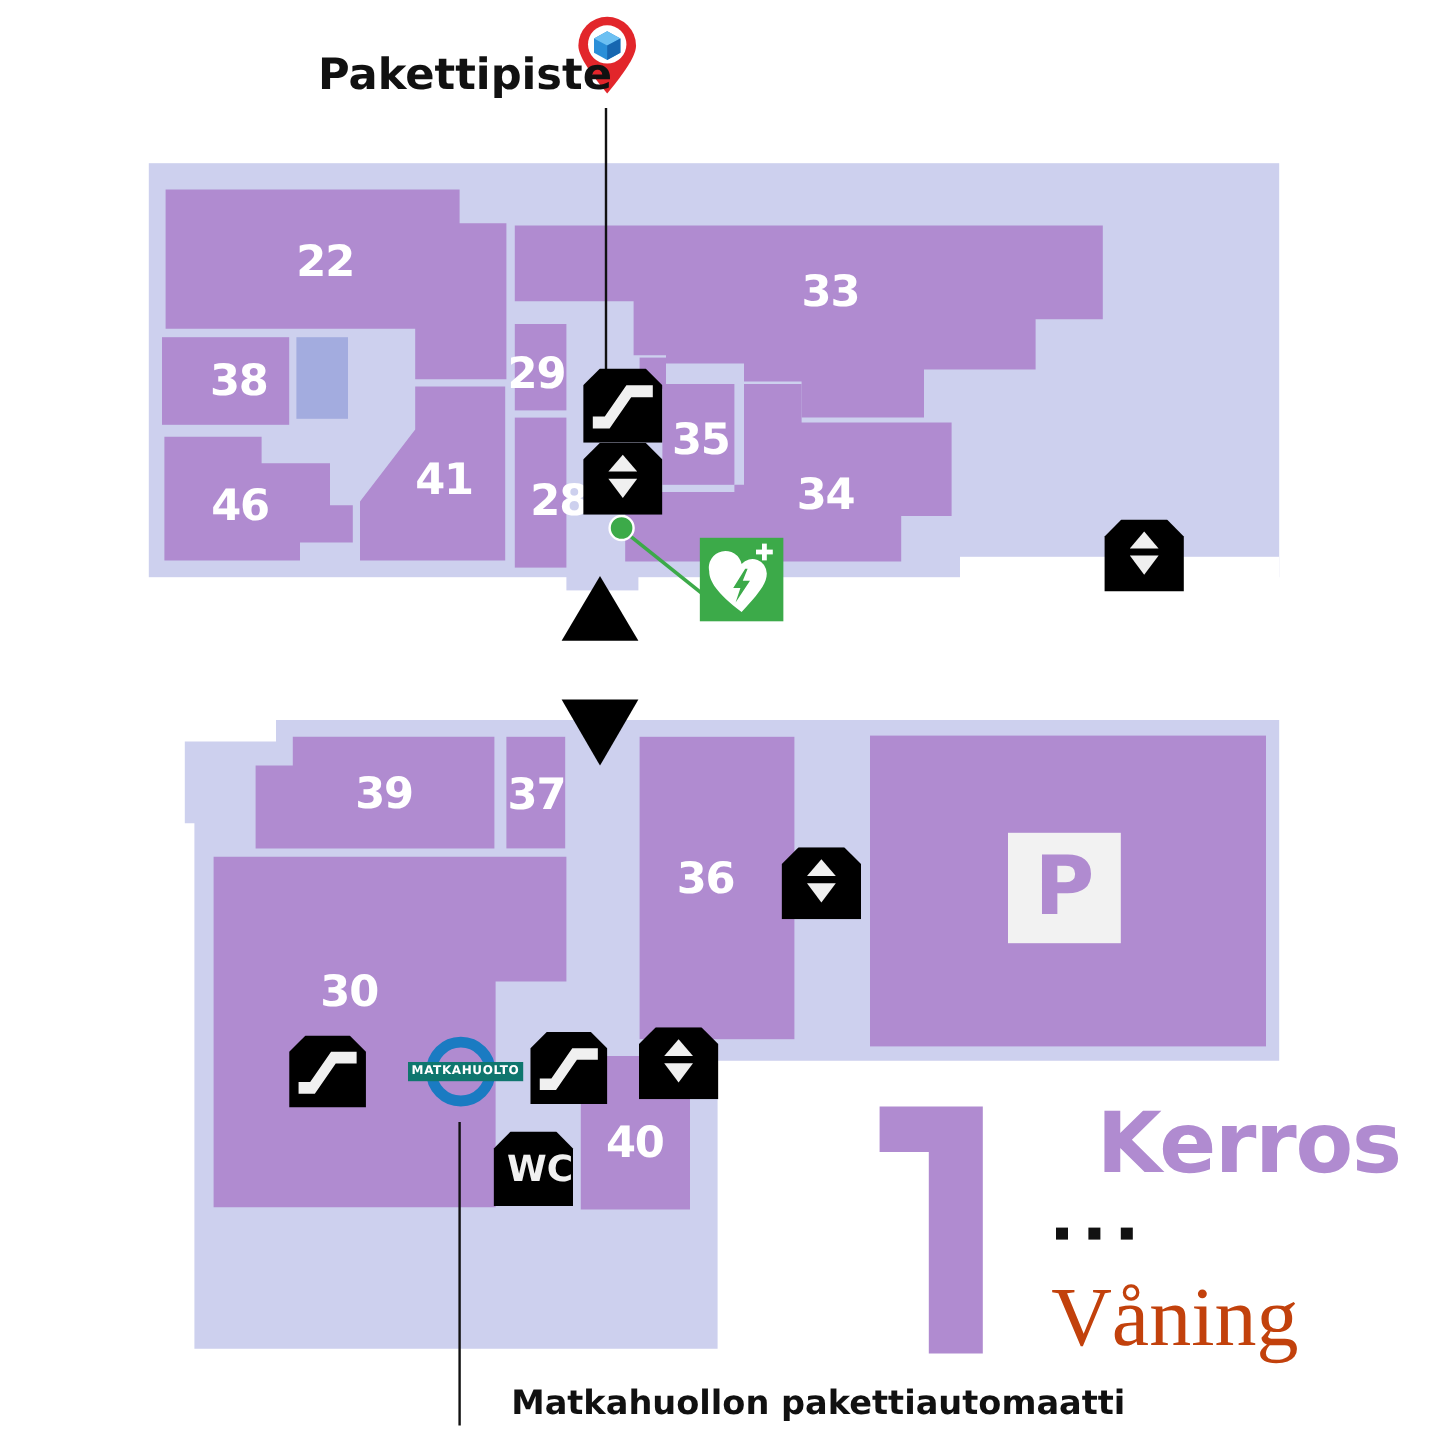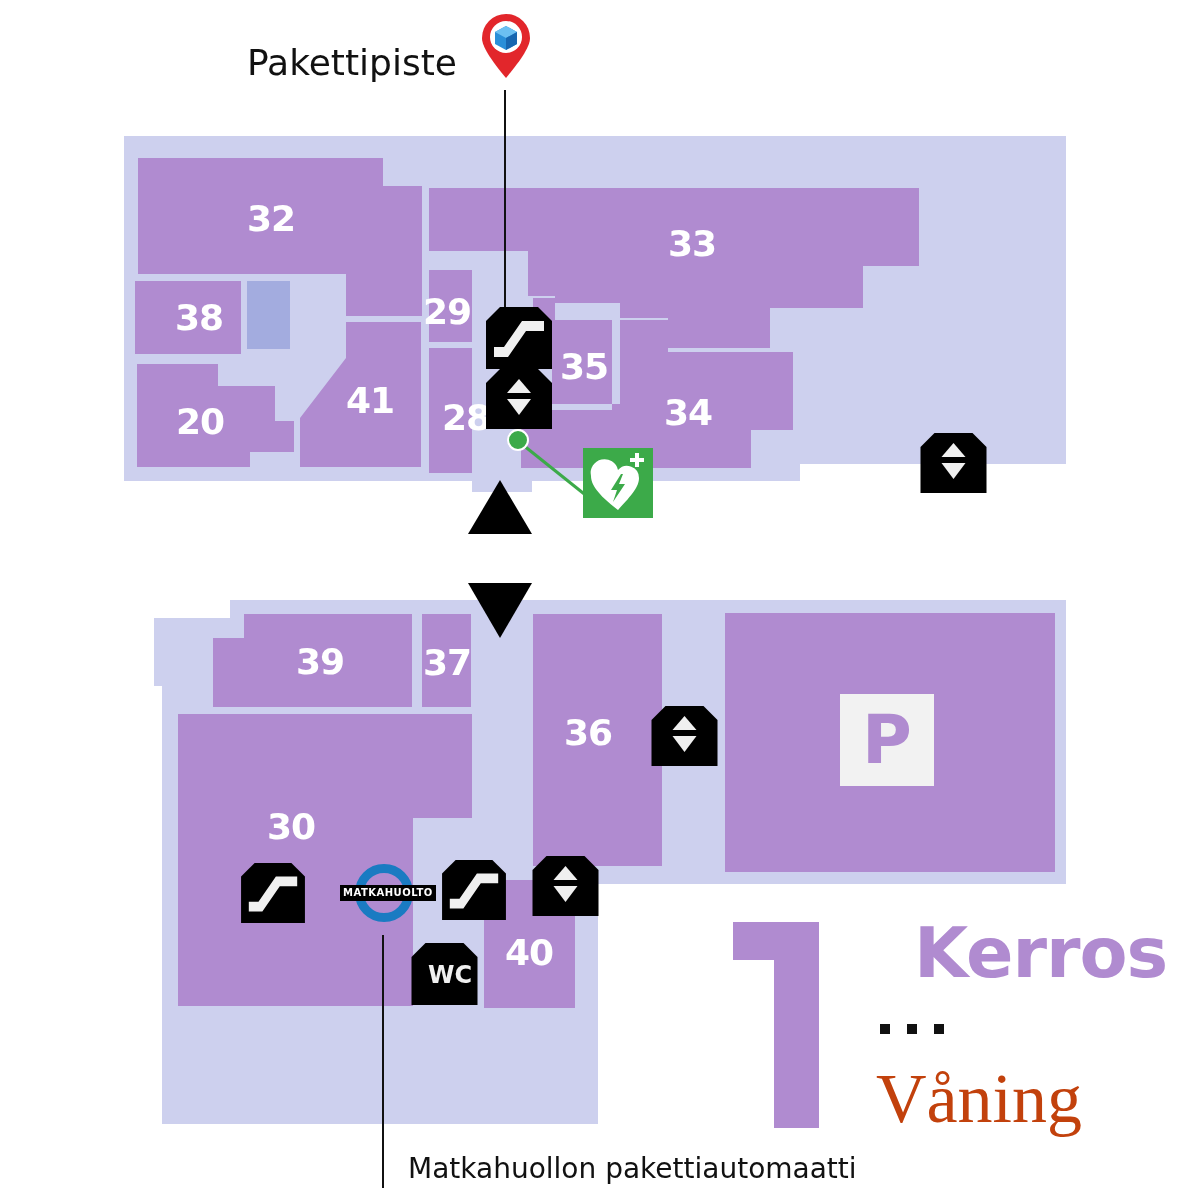--- a/index.html
+++ b/index.html
@@ -1,26 +1,26 @@
 <!DOCTYPE html>
 <html><head>
 <meta charset="utf-8">
 <style>
   html,body{margin:0;padding:0;background:#ffffff;}
   body{width:1201px;height:1201px;position:relative;overflow:hidden;font-family:"DejaVu Sans","Liberation Sans",sans-serif;}
   .abs{position:absolute;}
   .map-svg{position:absolute;left:0;top:0;width:1201px;height:1201px;}
   .unit-label{position:absolute;color:#ffffff;font-weight:bold;font-size:36px;line-height:1;letter-spacing:-1px;font-family:"DejaVu Sans","Liberation Sans",sans-serif;transform:translate(-50%,-50%);white-space:nowrap;}
-  .callout{position:absolute;color:#111;font-weight:normal;font-family:"DejaVu Sans","Liberation Sans",sans-serif;white-space:nowrap;}
+  .callout{position:absolute;color:#111;font-weight:bold;font-family:"DejaVu Sans","Liberation Sans",sans-serif;white-space:nowrap;margin-left:18px;}
   .icon-tile{position:absolute;width:66px;height:60px;}
   .icon-tile svg{width:100%;height:100%;display:block;}
   .kerros{position:absolute;color:#b08bd0;font-weight:bold;font-size:72px;line-height:1;font-family:"DejaVu Sans","Liberation Sans",sans-serif;white-space:nowrap;letter-spacing:-1px;}
   .dots{position:absolute;color:#111;font-size:40px;font-weight:bold;line-height:1;letter-spacing:6px;font-family:"DejaVu Sans","Liberation Sans",sans-serif;}
   .vaning{position:absolute;color:#c2410c;font-size:72px;line-height:1;font-family:Liberation Serif, serif;white-space:nowrap;}
-  .mh-badge{position:absolute;background:#000000;color:#fff;font-size:10px;font-weight:bold;letter-spacing:0.5px;padding:2px 3px;font-family:"DejaVu Sans","Liberation Sans",sans-serif;white-space:nowrap;line-height:12px;}
+  .mh-badge{position:absolute;background:#0f766e;color:#fff;font-size:10px;font-weight:bold;letter-spacing:0.5px;padding:2px 3px;font-family:"DejaVu Sans","Liberation Sans",sans-serif;white-space:nowrap;line-height:12px;}
   .p-sign{position:absolute;background:#f2f2f2;color:#b08bd0;font-weight:bold;font-size:68px;line-height:92px;text-align:center;font-family:"DejaVu Sans","Liberation Sans",sans-serif;}
 </style>
 </head>
 <body>
 
 <svg class="map-svg" viewBox="0 0 1201 1201">
 
   <g>
     <rect x="124" y="136" width="942" height="345" fill="#cdd0ee"></rect>
 
@@ -81,27 +81,27 @@
     <polygon points="506,26 517,32 506,38 495,32" fill="#6cc0f2"></polygon>
     <polygon points="506,38 517,32 517,44 506,50" fill="#1766b0"></polygon>
   </g>
 
   <polygon points="733,922 819,922 819,1128 774,1128 774,960 733,960" fill="#b08bd0"></polygon>
 </svg>
 
 <div class="callout" style="left:247px;top:42px;font-size:36px;">Pakettipiste</div>
 <div class="callout" style="left:408px;top:1152px;font-size:28px;">Matkahuollon pakettiautomaatti</div>
 
-<div class="unit-label" style="left:271px;top:219px;">32</div>
+<div class="unit-label" style="left:271px;top:219px;">22</div>
 <div class="unit-label" style="left:692px;top:244px;">33</div>
 <div class="unit-label" style="left:199px;top:318px;">38</div>
 <div class="unit-label" style="left:447px;top:312px;">29</div>
 <div class="unit-label" style="left:584px;top:367px;">35</div>
 <div class="unit-label" style="left:370px;top:401px;">41</div>
-<div class="unit-label" style="left:200px;top:422px;">20</div>
+<div class="unit-label" style="left:200px;top:422px;">46</div>
 <div class="unit-label" style="left:466px;top:418px;">28</div>
 <div class="unit-label" style="left:688px;top:413px;text-align:center;">34</div>
 <div class="unit-label" style="left:320px;top:662px;">39</div>
 <div class="unit-label" style="left:447px;top:663px;">37</div>
 <div class="unit-label" style="left:588px;top:733px;">36</div>
 <div class="unit-label" style="left:291px;top:815px;margin-top:12px;">30</div>
 <div class="unit-label" style="left:529px;top:953px;">40</div>
 
 <div class="icon-tile" style="left:486px;top:307px;width:66px;height:62px;">
   <svg viewBox="0 0 66 62">
@@ -163,21 +163,21 @@
       <polygon points="14,0 52,0 66,14 66,60 0,60 0,14" fill="#000"></polygon>
       <polygon points="33,10 45,24 21,24" fill="#f0f0f0"></polygon>
       <polygon points="21,30 45,30 33,46" fill="#f0f0f0"></polygon>
     </svg>
 </div>
 
 <div class="icon-tile" style="left:411px;top:943px;width:67px;height:62px;">
   <svg viewBox="0 0 66 62">
       <polygon points="14,0 52,0 66,14 66,62 0,62 0,14" fill="#000"></polygon>
     </svg>
-  <div class="abs" style="left:0;top:20px;width:78px;text-align:center;color:#f0f0f0;font-weight:bold;font-size:24px;line-height:24px;font-family:'DejaVu Sans','Liberation Sans',sans-serif;">WC</div>
+  <div class="abs" style="left:0;top:20px;width:78px;text-align:center;color:#f0f0f0;font-weight:bold;font-size:30px;line-height:24px;font-family:'DejaVu Sans','Liberation Sans',sans-serif;">WC</div>
 </div>
 
 <div class="abs" style="left:355px;top:864px;width:58px;height:58px;border:9px solid #1a7bc2;border-radius:50%;box-sizing:border-box;"></div>
 <div class="mh-badge" style="left:340px;top:885px;">MATKAHUOLTO</div>
 
 <div class="p-sign" style="left:840px;top:694px;width:94px;height:92px;">P</div>
 
 <div class="kerros" style="left:878px;top:918px;font-size:70px;margin-left:36px;">Kerros</div>
 <div class="dots" style="left:880px;top:1002px;">
   <svg width="66" height="14" viewBox="0 0 66 14">

